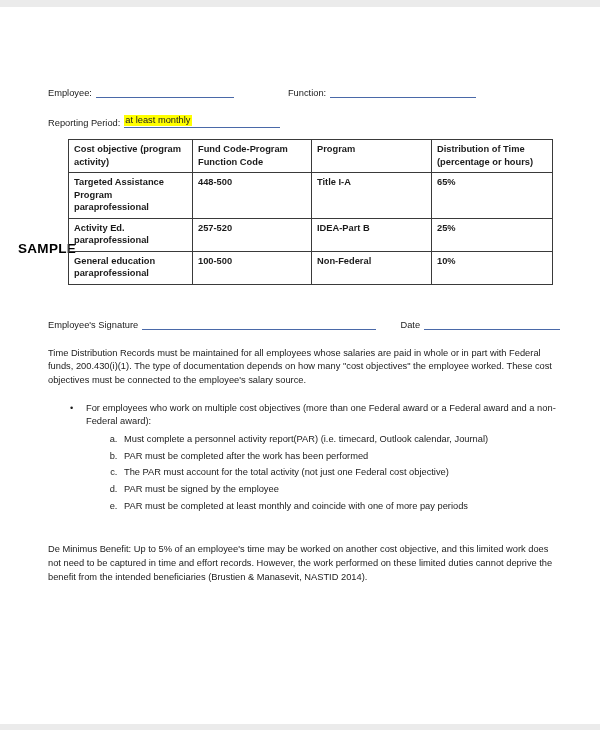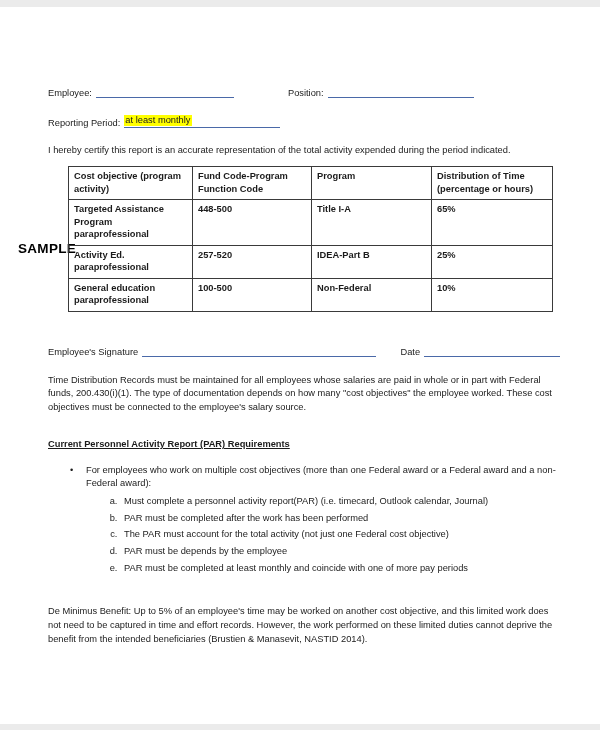--- a/index.html
+++ b/index.html
@@ -126,30 +126,29 @@
 <div class="page-edge-top"></div>
 <div class="page-edge-bottom"></div>
 
 <div class="sample">SAMPLE</div>
 
 <div class="content">
 
   <div class="field-row">
     <span class="label">Employee:</span>
     <span class="fill-line w138"></span>
-    <span class="label row-position">Position:</span>
+    <span class="label row-position">Function:</span>
     <span class="fill-line w146"></span>
   </div>
 
   <div class="field-row row-period">
     <span class="label">Reporting Period:</span>
     <span class="highlight-line"><span class="highlight">at least monthly</span></span>
   </div>
 
-  <div class="certify">I hereby certify this report is an accurate representation of the total activity expended during the period indicated.</div>
 
   <table class="dist">
     <colgroup>
         <col class="c1">
         <col class="c2">
         <col class="c3">
         <col class="c4">
       </colgroup>
     <thead>
       <tr>
@@ -183,27 +182,26 @@
 
   <div class="field-row row-signature">
     <span class="label">Employee's Signature</span>
     <span class="fill-line sig-line"></span>
     <span class="label date-label">Date</span>
     <span class="fill-line date-line"></span>
   </div>
 
   <div class="para">Time Distribution Records must be maintained for all employees whose salaries are paid in whole or in part with Federal funds, 200.430(i)(1).  The type of documentation depends on how many "cost objectives" the employee worked.  These cost objectives must be connected to the employee's salary source.</div>
 
-  <div class="heading">Current Personnel Activity Report (PAR) Requirements</div>
 
   <div class="bullet-row">For employees who work on multiple cost objectives (more than one Federal award or a Federal award and a non-Federal award):</div>
 
   <ol class="req-list">
     <li>Must complete a personnel activity report(PAR) (i.e. timecard, Outlook calendar, Journal)</li>
     <li>PAR must be completed after the work has been performed</li>
     <li>The PAR must account for the total activity (not just one Federal cost objective)</li>
-    <li>PAR must be depends by the employee</li>
+    <li>PAR must be signed by the employee</li>
     <li>PAR must be completed at least monthly and coincide with one of more pay periods</li>
   </ol>
 
   <div class="deminimus">De Minimus Benefit:  Up to 5% of an employee's time may be worked on another cost objective, and this limited work does not need to be captured in time and effort records.  However, the work performed on these limited duties cannot deprive the benefit from the intended beneficiaries (Brustien &amp; Manasevit, NASTID 2014).</div>
 
 </div>
 
 </body></html>

